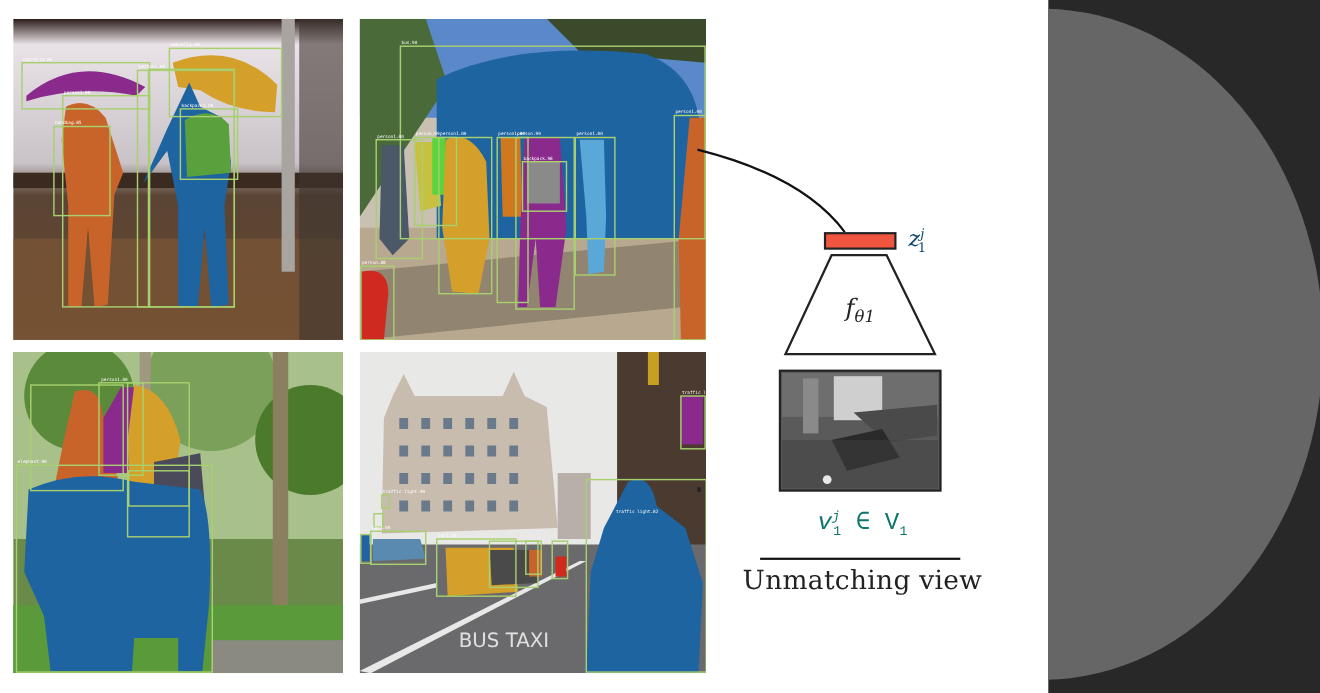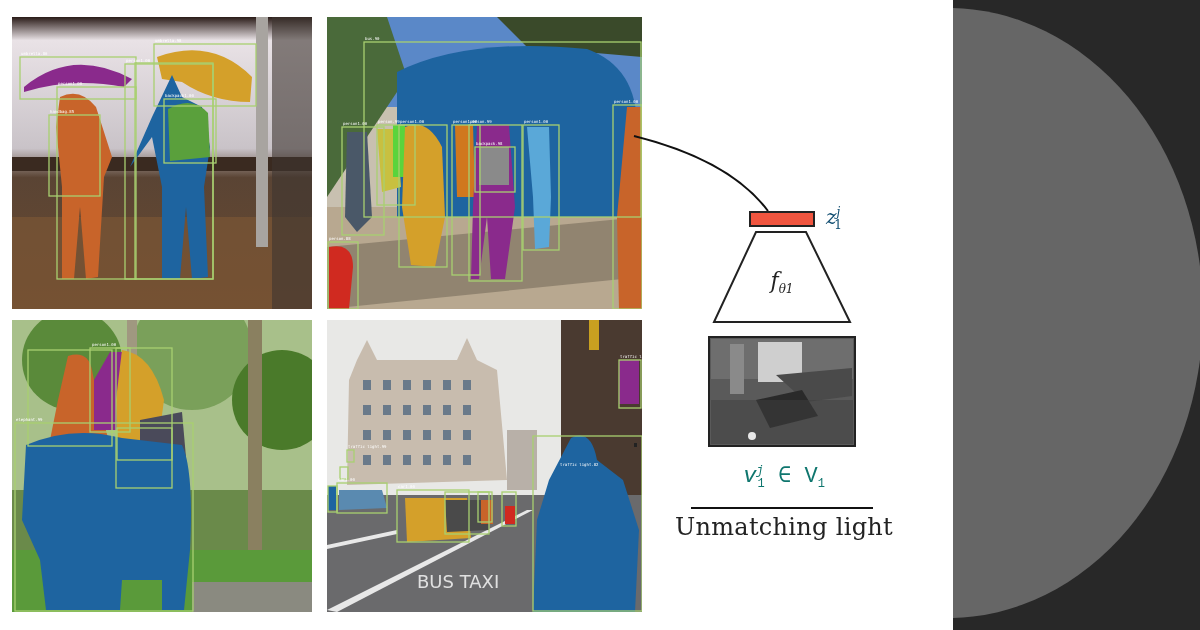--- a/index.html
+++ b/index.html
@@ -236,27 +236,27 @@
     <rect x="81" y="300" width="142" height="44" fill="#3e3e3e" opacity="0.5"></rect>
     <circle cx="122" cy="336" r="4" fill="#e8e8e8"></circle>
   </g>
 </svg>
 
 <div class="z-label">
   <span>z</span><sup style="font-size:12px;">j</sup><sub style="font-size:12px;margin-left:-6px;font-style:normal;">1</sub>
 </div>
 
 <div class="f-label">
-  <span>f</span><sub style="font-size:12px;">θ1</sub>
+  <span>f</span><sub style="font-size:15px;">θ1</sub>
 </div>
 
 <div class="math-label">
   <span>v</span><sup style="font-size:12px;">j</sup><sub style="font-size:12px;margin-left:-6px;font-style:normal;">1</sub>
   <span style="font-style:normal;">∈ V</span><sub style="font-size:12px;font-style:normal;">1</sub>
 </div>
 
 <div class="rule"></div>
-<div class="caption">Unmatching light</div>
+<div class="caption">Unmatching view</div>
 <div class="dot"></div>
 
 <div class="dark-panel">
   <div class="half-circle"></div>
 </div>
 
 </body></html>

